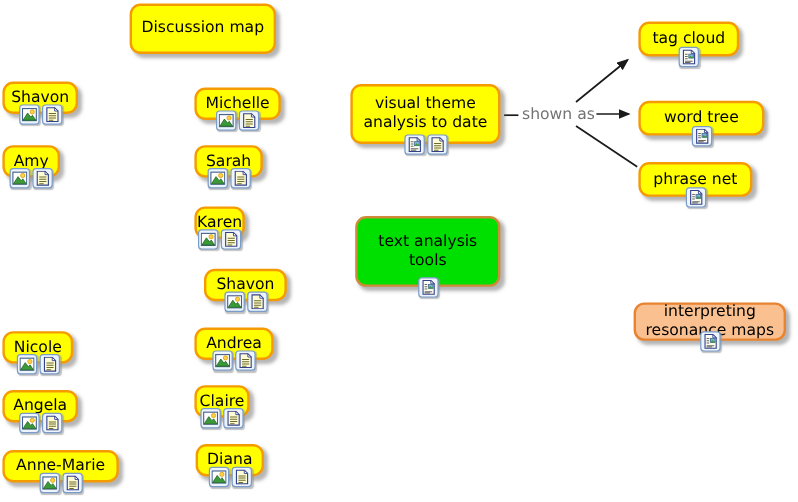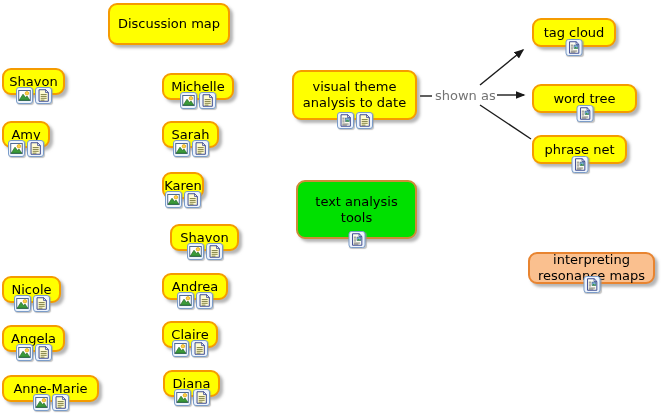--- a/index.html
+++ b/index.html
@@ -259,21 +259,21 @@
           </svg>
         </span>
       <span class="ic">
           <svg>
             <use href="#i-note"></use>
           </svg>
         </span>
     </div>
   </div>
 
-  <div class="node single yellow" style="left:162px;top:321px;width:56px;height:27px">
+  <div class="node single yellow" style="left:162px;top:321px;width:46px;height:27px">
     <div class="bubble">
         <span>Claire</span>
       </div>
     <div class="icons">
       <span class="ic">
           <svg>
             <use href="#i-image"></use>
           </svg>
         </span>
       <span class="ic">

